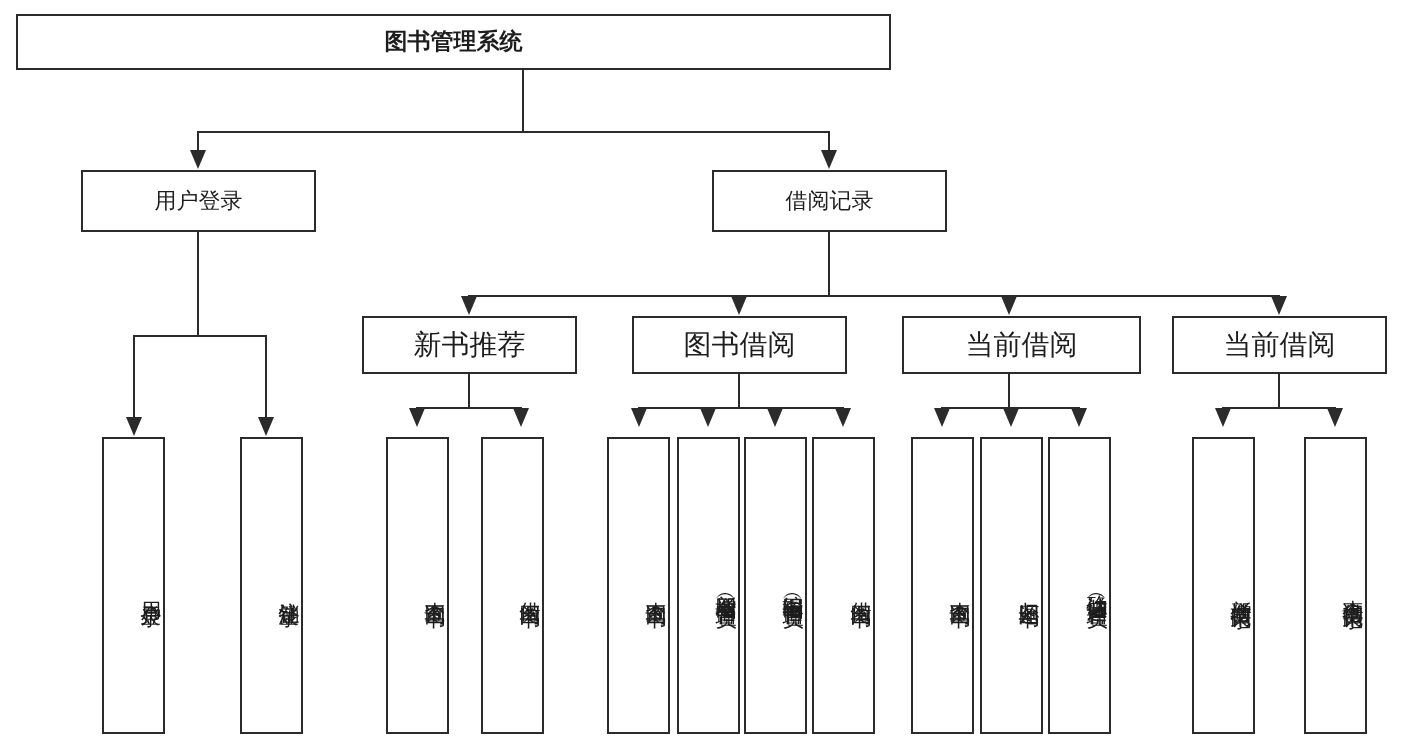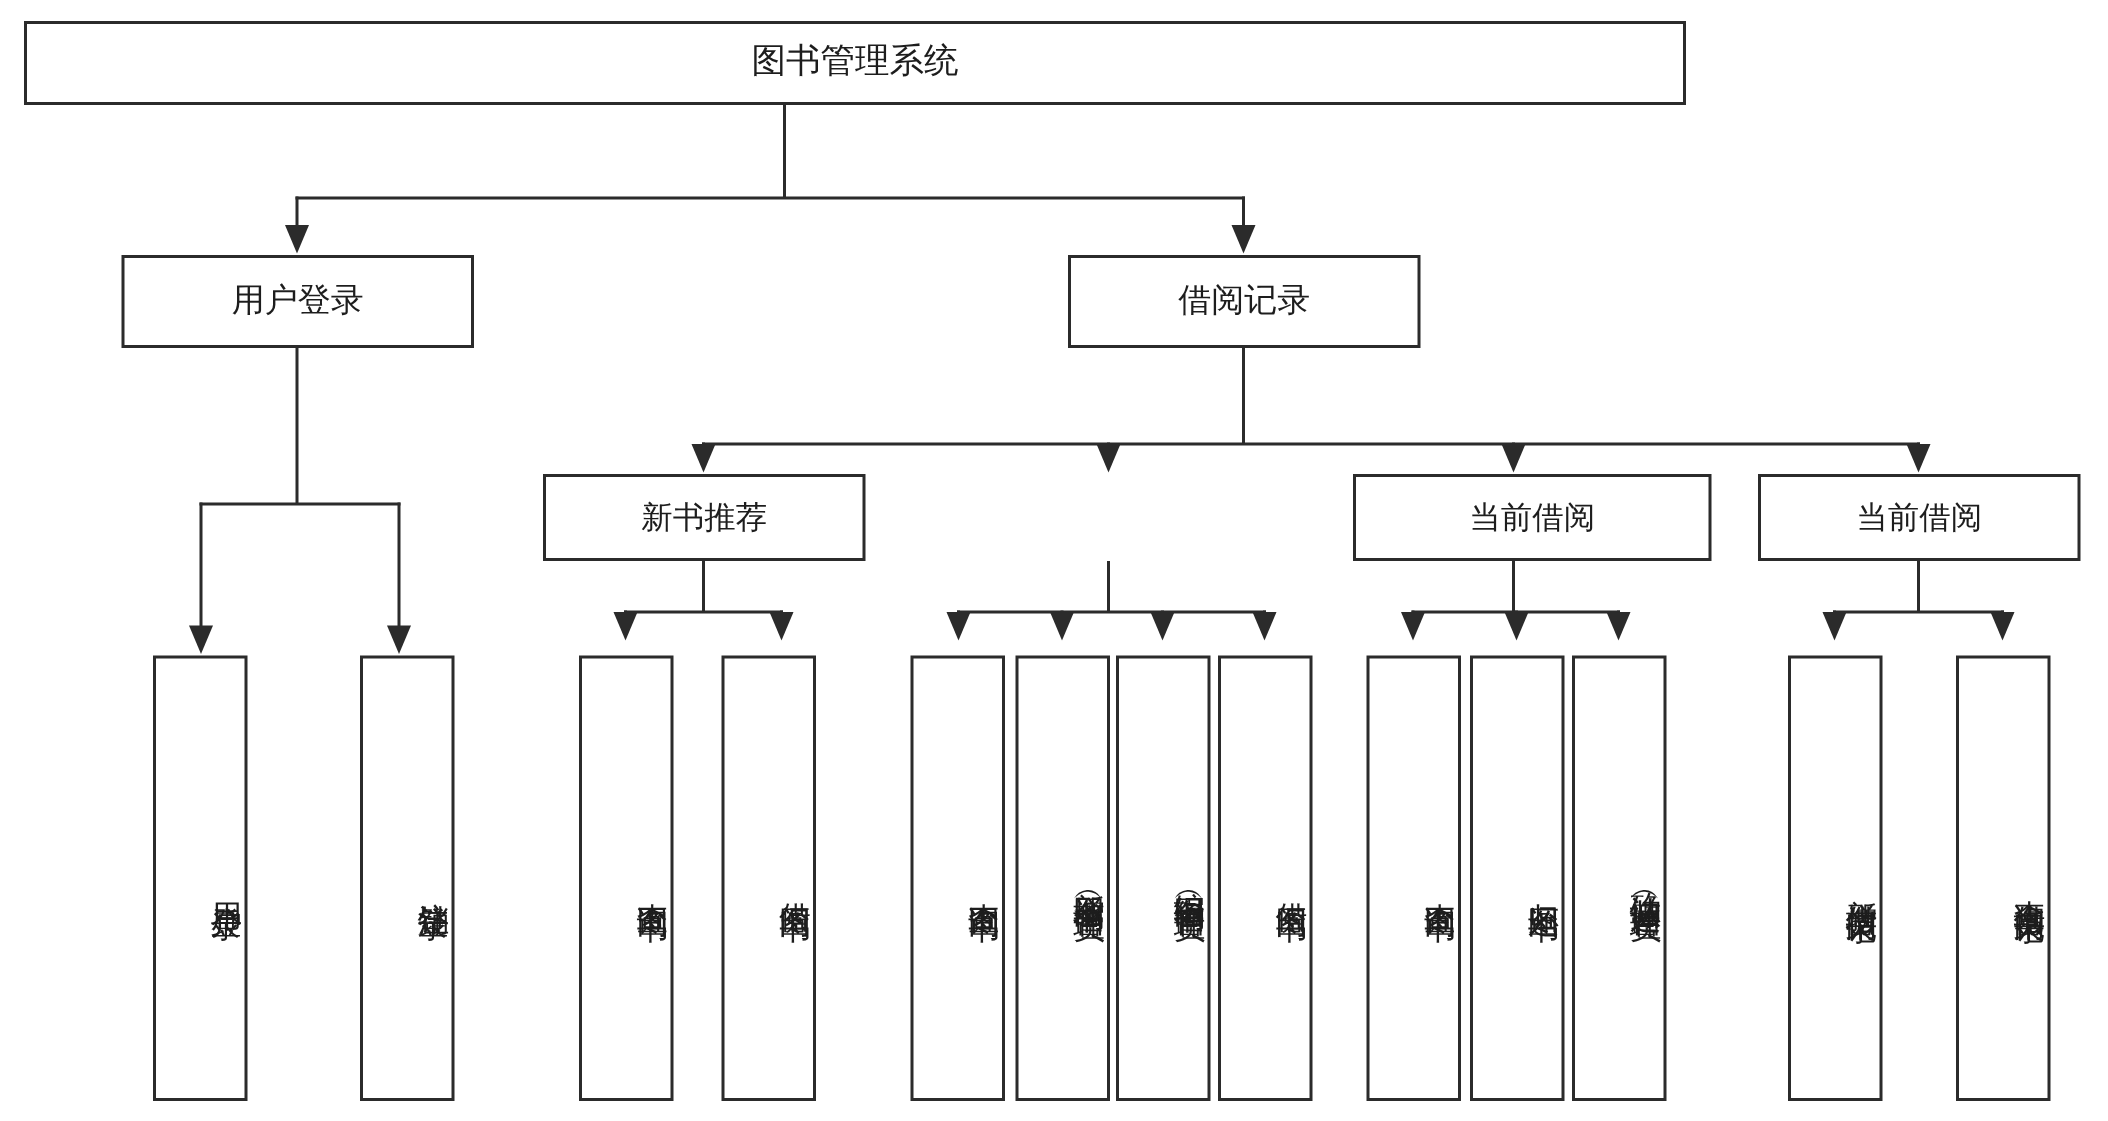--- a/index.html
+++ b/index.html
@@ -28,21 +28,21 @@
     background: #ffffff;
     display: flex;
     align-items: center;
     justify-content: center;
     color: #1d1d1d;
     line-height: 1.18;
     text-align: center;
   }
   .node.root      { font-size: 23px; }
   .node.level2    { font-size: 22px; }
-  .node.level3    { font-size: 21px; }
+  .node.level3    { font-size: 28px; }
 
   
   .node.leaf {
     font-size: 21px;
     writing-mode: vertical-rl;
     text-orientation: upright;
     align-items: flex-start;
     justify-content: center;
     padding-top: 6px;
     letter-spacing: 2px;
@@ -82,21 +82,21 @@
     white-space: nowrap;
     pointer-events: none;
     user-select: none;
   }
 </style>
 </head>
 <body>
 
 <div id="diagram">
 
-  <div class="node root" style="left:16px; top:14px; width:1108px; height:56px;">
+  <div class="node root" style="left:16px; top:14px; width:875px; height:56px;font-weight:bold;">
     <span>图书管理系统</span>
   </div>
 
   <div class="vline" style="left:522px; top:70px; width:2px; height:62px;"></div>
   <div class="hline" style="left:197px; top:131px; width:633px; height:2px;"></div>
   <div class="vline" style="left:197px; top:131px; width:2px; height:20px;"></div>
   <div class="arrow" style="left:190px; top:150px;"></div>
   <div class="vline" style="left:828px; top:131px; width:2px; height:20px;"></div>
   <div class="arrow" style="left:821px; top:150px;"></div>
 
@@ -127,20 +127,23 @@
   <div class="vline" style="left:1008px; top:295px; width:2px; height:14px;"></div>
   <div class="arrow" style="left:1001px; top:296px;"></div>
 
   <div class="vline" style="left:1278px; top:295px; width:2px; height:14px;"></div>
   <div class="arrow" style="left:1271px; top:296px;"></div>
 
   <div class="node level3" style="left:362px; top:316px; width:215px; height:58px;">
     <span>新书推荐</span>
   </div>
 
+  <div class="node level3" style="left:632px; top:316px; width:215px; height:58px;">
+    <span>图书借阅</span>
+  </div>
 
   <div class="node level3" style="left:902px; top:316px; width:239px; height:58px;">
     <span>当前借阅</span>
   </div>
 
   <div class="node level3" style="left:1172px; top:316px; width:215px; height:58px;">
     <span>当前借阅</span>
   </div>
 
   <div class="vline" style="left:468px; top:374px; width:2px; height:34px;"></div>

